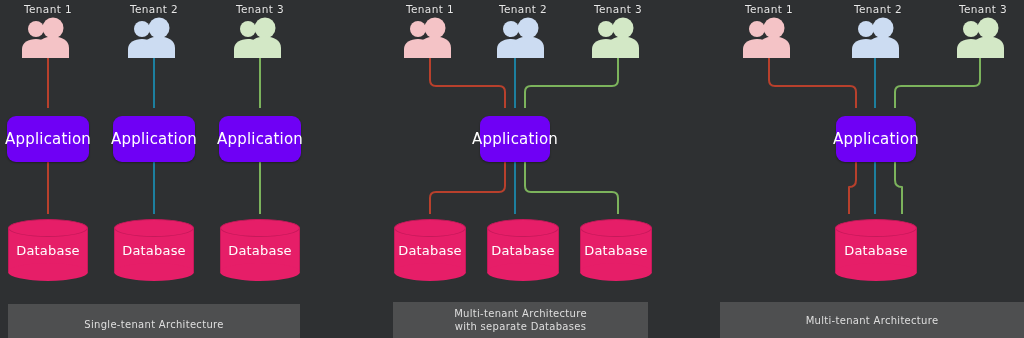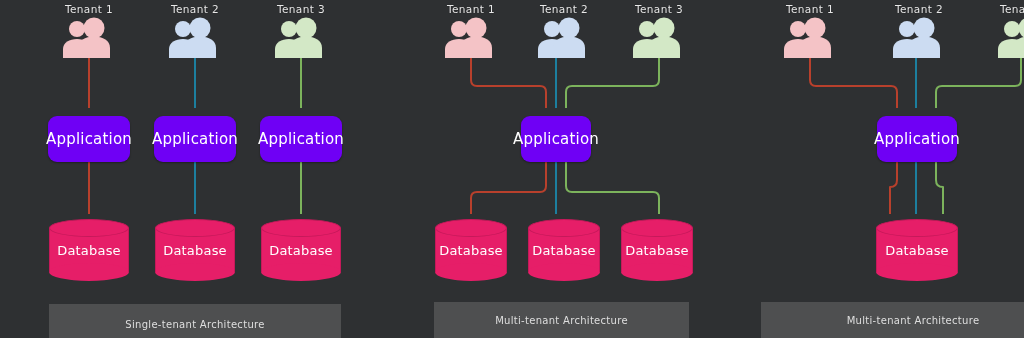--- a/index.html
+++ b/index.html
@@ -1,19 +1,19 @@
 <!DOCTYPE html>
 <html><head>
 <meta charset="utf-8">
 <style>
   html,body{margin:0;padding:0;background:#2e3032;}
   body{width:1024px;height:338px;overflow:hidden;
        font-family:"DejaVu Sans","Liberation Sans",sans-serif;}
   .canvas{position:relative;width:1024px;height:338px;background:#2e3032;}
-  .panel{position:absolute;top:0;height:338px;margin-left:41px;}
+  .panel{position:absolute;top:0;height:338px;}
   #panel-1{left:0;width:341px;}
   #panel-2{left:341px;width:341px;}
   #panel-3{left:683px;width:341px;}
 
   
   .tenant-label{
     position:absolute;color:#e8e8e8;font-size:10.5px;letter-spacing:.4px;
     white-space:nowrap;text-align:center;transform:translateX(-50%);
     text-shadow:0 0 1px rgba(0,0,0,.6);
   }
@@ -244,20 +244,21 @@
         <div class="bottom"></div>
         <div class="sideL"></div>
         <div class="sideR"></div>
         <div class="top"></div>
       <div class="lbl">Database</div>
     </div>
 
     <div class="caption" style="left:52px;top:302px;width:255px;height:36px">
       <div>
         <span>Multi-tenant Architecture</span>
+        <span>with separate Databases</span>
       </div>
     </div>
   </div>
 
   <div class="panel" id="panel-3">
 
     <svg class="arrows" viewBox="0 0 341 338">
       <defs>
         <marker id="ahR3" markerWidth="8" markerHeight="8" refX="3" refY="6" orient="auto" markerUnits="strokeWidth">
           <path d="M0,0 L6,0 L3,6 Z" fill="#b8402c"></path>

